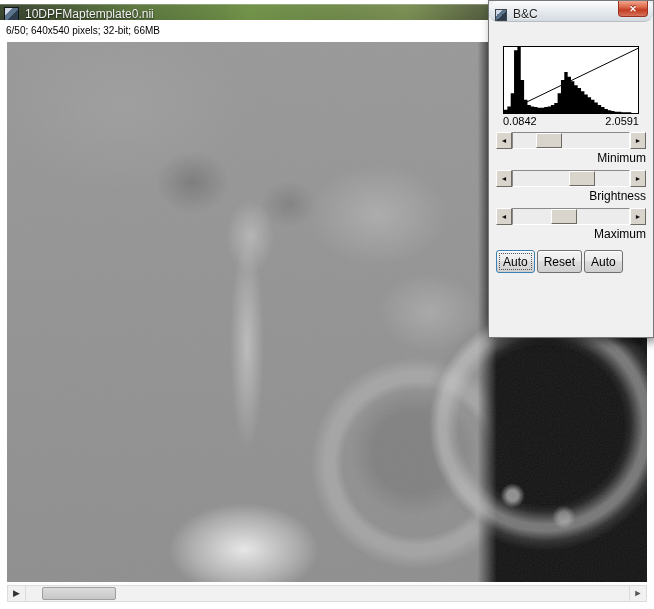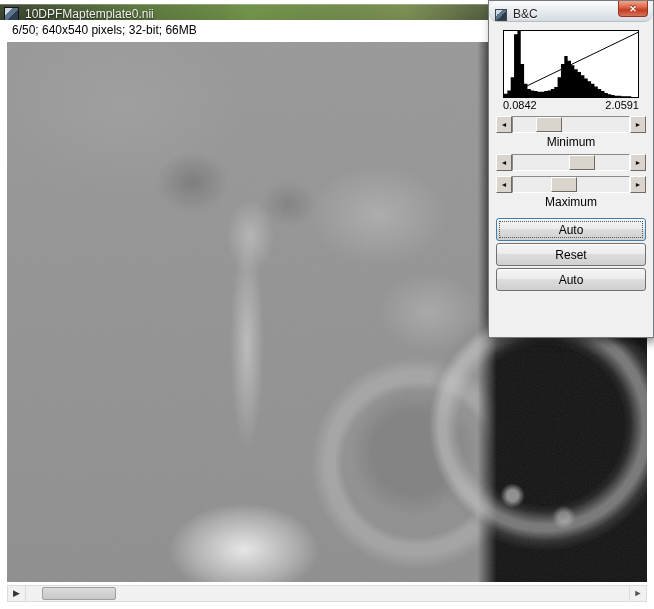--- a/index.html
+++ b/index.html
@@ -12,21 +12,21 @@
       radial-gradient(circle at 38% 55%, rgba(150,200,90,0.55), rgba(0,0,0,0) 55%),
       radial-gradient(circle at 62% 35%, rgba(200,225,130,0.45), rgba(0,0,0,0) 45%),
       radial-gradient(circle at 20% 40%, rgba(110,150,70,0.35), rgba(0,0,0,0) 50%),
       linear-gradient(#3a4034,#262b22);
     display:flex;align-items:center;box-shadow:inset 0 1px 0 rgba(255,255,255,0.25);}
   .ij-icon{width:13px;height:13px;margin:0 6px 0 4px;flex:0 0 auto;
     background:linear-gradient(135deg,#cfd8e4 0 30%,#5b748c 30% 55%,#2e3d4d 55% 100%);
     border:1px solid #11161b;}
   .ij-title{color:#f2f2f2;font-size:12px;text-shadow:0 1px 2px rgba(0,0,0,0.8);white-space:nowrap;}
   .ij-infoline{position:absolute;left:0;top:20px;width:654px;height:22px;background:#ffffff;
-    color:#000;font-size:12px;line-height:21px;padding-left:12px;box-sizing:border-box;}
+    color:#000;font-size:10px;line-height:21px;padding-left:6px;box-sizing:border-box;}
 
   .ij-canvas{position:absolute;left:7px;top:42px;width:640px;height:540px;overflow:hidden;
     background:
       radial-gradient(circle at 84% 71%, rgba(0,0,0,0) 0 12%, rgba(150,150,150,0.12) 13%, rgba(200,200,200,0.55) 15% 16%, rgba(130,130,130,0.25) 17.5%, rgba(0,0,0,0) 19%),
       radial-gradient(circle at 79% 84%, rgba(225,225,225,0.6) 0 0.8%, rgba(0,0,0,0) 1.8%),
       radial-gradient(circle at 87% 88%, rgba(205,205,205,0.5) 0 0.7%, rgba(0,0,0,0) 1.6%),
       linear-gradient(90deg, rgba(12,12,12,0) 0 73.5%, rgba(12,12,12,0.96) 76.5% 100%),
       radial-gradient(ellipse 15% 11% at 37% 94%, rgba(238,238,238,0.95), rgba(210,210,210,0.45) 55%, rgba(0,0,0,0) 78%),
       radial-gradient(ellipse 3.5% 26% at 37.5% 56%, rgba(215,215,215,0.6), rgba(0,0,0,0) 75%),
       radial-gradient(ellipse 5% 9% at 38% 36%, rgba(208,208,208,0.55), rgba(0,0,0,0) 75%),
@@ -58,41 +58,41 @@
     border-bottom:1px solid #b9bdc1;display:flex;align-items:flex-end;position:relative;border-radius:9px;}
   .bc-icon{width:10px;height:10px;margin:0 6px 0 6px;
     background:linear-gradient(135deg,#cfd8e4 0 30%,#5b748c 30% 55%,#2e3d4d 55% 100%);
     border:1px solid #3c444c;}
   .bc-title{font-size:12px;color:#1f1f1f;text-shadow:0 1px 0 #fff;}
   .bc-close{position:absolute;top:0;right:5px;width:30px;height:16px;padding:0;
     border:1px solid #9b3325;border-top:none;border-radius:0 0 4px 4px;
     background:linear-gradient(#f0a58e,#dd6a4b 40%,#c23c22 60%,#d4735b);
     color:#fff;font-size:9px;font-weight:bold;line-height:14px;text-align:center;
     text-shadow:0 -1px 1px #7a1f12;cursor:pointer;}
-  .bc-body{padding:6px 7px;}
+  .bc-body{padding:22px 7px;}
 
   .hist-box{width:134px;height:66px;margin:2px auto 1px;background:#ffffff;
     border:1px solid #000;position:relative;}
   .hist-svg{position:absolute;inset:0;width:100%;height:100%;}
   .hist-values{width:136px;margin:1px auto 0;display:flex;justify-content:space-between;
     font-size:11px;color:#000;}
 
   .slider-block{margin-top:5px;}
   .slider{height:17px;display:flex;align-items:stretch;}
   .sb-arrow{width:16px;background:#d9d5cd;border:1px solid;border-color:#ffffff #6e6a63 #6e6a63 #ffffff;
     display:flex;align-items:center;justify-content:center;font-size:7px;color:#111;
     cursor:pointer;box-sizing:border-box;user-select:none;}
   .sb-arrow i{font-style:normal;}
   .sb-track{flex:1;position:relative;background:#ececec;border:1px solid;
     border-color:#8a8a8a #ffffff #ffffff #8a8a8a;box-sizing:border-box;}
   .sb-thumb{position:absolute;top:0;bottom:0;width:26px;--tw:26px;background:#d9d5cd;
     border:1px solid;border-color:#ffffff #6e6a63 #6e6a63 #ffffff;box-sizing:border-box;}
-  .slider-label{text-align:center;font-size:12px;color:#000;margin-top:2px;}
+  .slider-label{text-align:right;font-size:12px;color:#000;margin-top:2px;}
 
-  .btn-grid{margin-top:9px;display:grid;grid-template-columns:1fr;gap:2px;}
+  .btn-grid{margin-top:9px;display:grid;grid-template-columns:1fr 1fr 1fr 1fr;gap:2px;}
   .btn{height:23px;font-size:12px;color:#000;border:1px solid #707070;border-radius:3px;
     background:linear-gradient(#f4f4f4,#ececec 45%,#dddddd 50%,#cfcfcf);
     box-shadow:inset 0 1px 0 #fff;cursor:pointer;font-family:"Liberation Sans",sans-serif;}
   .btn.default{border-color:#3c7fb1;outline:1px dotted #555;outline-offset:-4px;}
 </style>
 </head>
 <body>
 
 <div class="ij-window">
   <div class="ij-titlebar">
@@ -159,20 +159,21 @@
         <span class="sb-arrow">
             <i>◄</i>
           </span>
         <span class="sb-track">
             <span class="sb-thumb" style="left: calc((100% - var(--tw,26px)) * 0.62);"></span>
           </span>
         <span class="sb-arrow">
             <i>►</i>
           </span>
       </div>
+      <div class="slider-label">Brightness</div>
     </div>
 
     <div class="slider-block">
       <div class="slider">
         <span class="sb-arrow">
             <i>◄</i>
           </span>
         <span class="sb-track">
             <span class="sb-thumb" style="left: calc((100% - var(--tw,26px)) * 0.42);"></span>
           </span>

